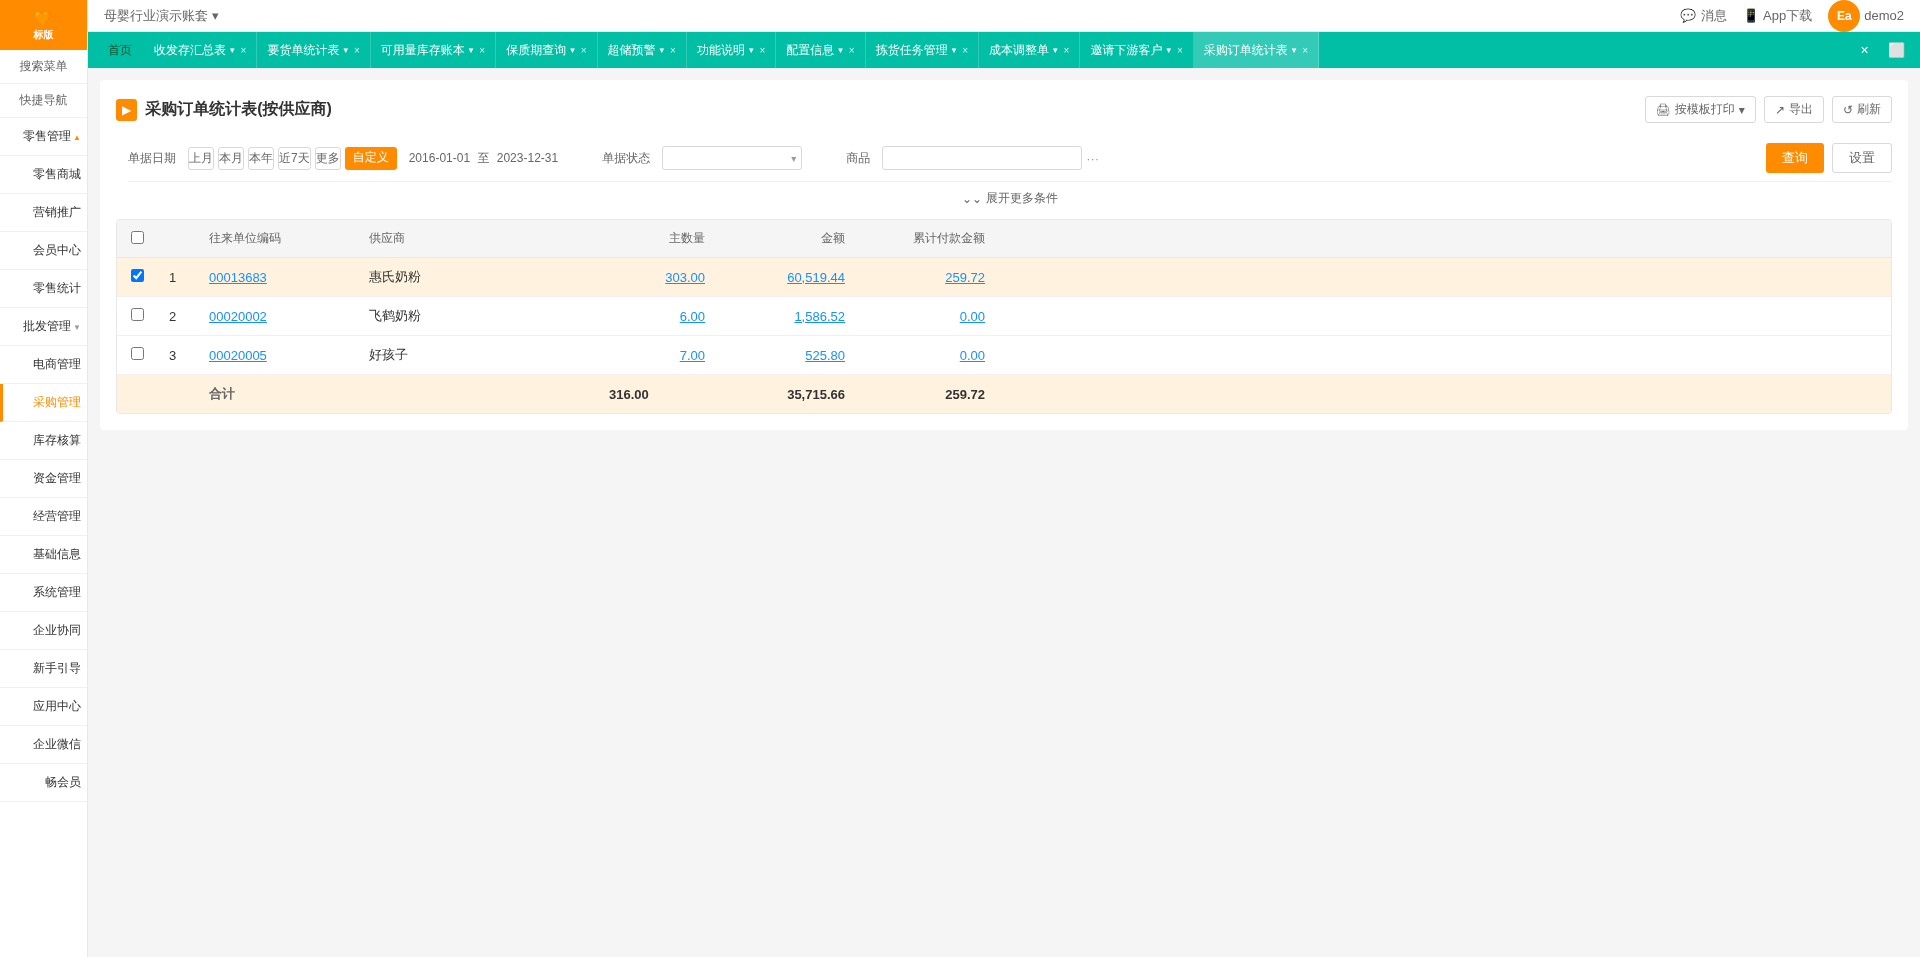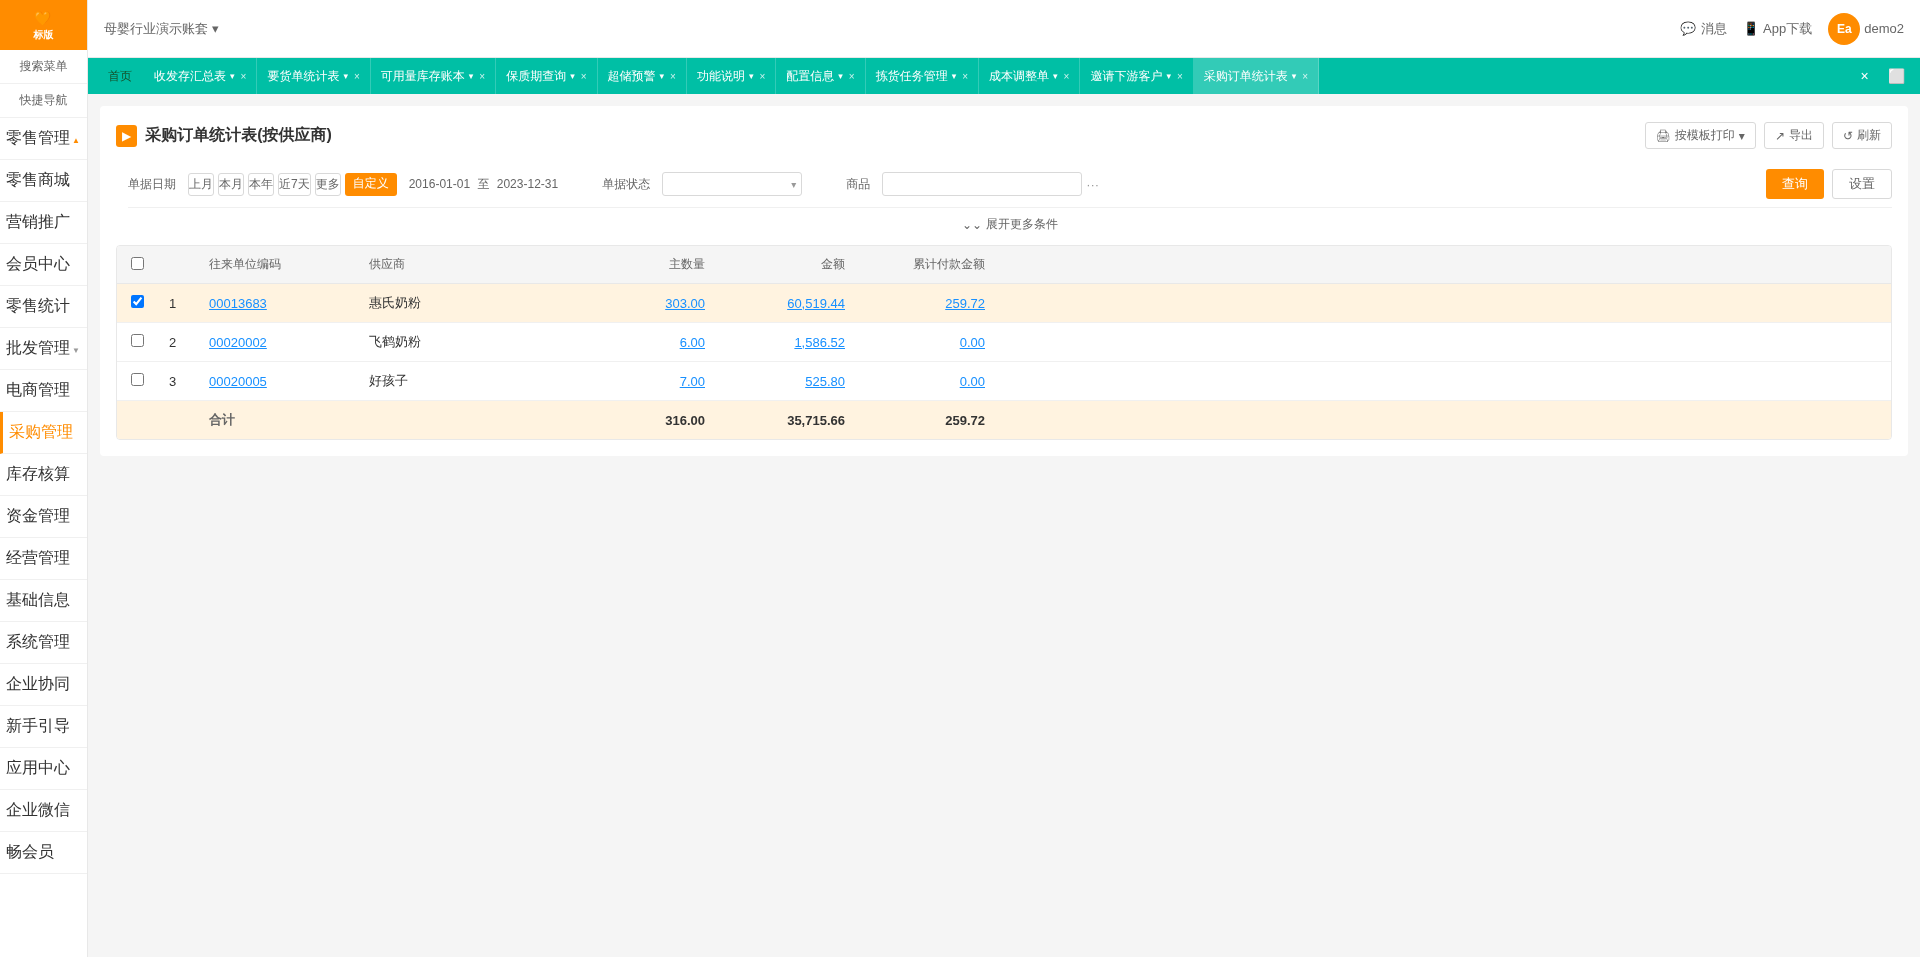--- a/index.html
+++ b/index.html
@@ -4,41 +4,41 @@
   <style>
     * { box-sizing: border-box; margin: 0; padding: 0; }
     body { font-family: 'Microsoft YaHei', Arial, sans-serif; font-size: 13px; background: #f5f5f5; display: flex; height: 957px; overflow: hidden; }
 
     
     .sidebar { width: 88px; background: #fff; display: flex; flex-direction: column; border-right: 1px solid #e8e8e8; flex-shrink: 0; height: 100%; }
     .sidebar-logo { background: #ff8c00; padding: 10px 6px; text-align: center; height: 50px; display: flex; align-items: center; justify-content: center; }
     .sidebar-logo span { color: #fff; font-size: 11px; font-weight: bold; }
     .sidebar-search { padding: 8px 6px; text-align: center; color: #666; font-size: 12px; cursor: pointer; border-bottom: 1px solid #f0f0f0; }
     .sidebar-nav-label { padding: 8px 6px; text-align: center; color: #666; font-size: 12px; cursor: pointer; border-bottom: 1px solid #f0f0f0; }
-    .sidebar-item { padding: 10px 6px; text-align: left; color: #333; font-size: 16px; cursor: pointer; border-bottom: 1px solid #f0f0f0; position: relative; }
+    .sidebar-item { padding: 10px 6px; text-align: right; color: #333; font-size: 12px; cursor: pointer; border-bottom: 1px solid #f0f0f0; position: relative; }
     .sidebar-item.active { color: #ff8c00; background: #fff; border-left: 3px solid #ff8c00; }
     .sidebar-item.has-arrow::after { content: '▲'; font-size: 8px; color: #ff8c00; margin-left: 2px; }
     .sidebar-item.has-arrow-down::after { content: '▼'; font-size: 8px; color: #999; margin-left: 2px; }
 
     
     .main { flex: 1; display: flex; flex-direction: column; overflow: hidden; }
 
     
     .topbar { background: #00bfa5; display: flex; align-items: center; height: 36px; padding: 0 8px; flex-shrink: 0; }
     .topbar-item { color: #fff; font-size: 12px; padding: 0 10px; height: 36px; display: flex; align-items: center; cursor: pointer; white-space: nowrap; border-right: 1px solid rgba(255,255,255,0.2); }
     .topbar-item.active { background: rgba(255,255,255,0.2); }
     .topbar-item .close-x { margin-left: 6px; font-size: 10px; opacity: 0.8; }
     .topbar-item .arrow { margin-left: 4px; font-size: 9px; }
     .topbar-home { color: #14532d; font-size: 12px; padding: 0 12px; height: 36px; display: flex; align-items: center; cursor: pointer; }
     .topbar-right { margin-left: auto; display: flex; align-items: center; gap: 8px; }
     .topbar-close-btn { color: #fff; font-size: 14px; cursor: pointer; padding: 0 6px; }
     .topbar-max-btn { color: #fff; font-size: 14px; cursor: pointer; padding: 0 6px; }
 
     
-    .header-area { background: #fff; display: flex; align-items: center; height: 58px; padding: 0 16px; border-bottom: 1px solid #e8e8e8; flex-shrink: 0; }
+    .header-area { background: #fff; display: flex; align-items: center; height: 32px; padding: 0 16px; border-bottom: 1px solid #e8e8e8; flex-shrink: 0; }
     .header-dropdown { display: flex; align-items: center; gap: 4px; color: #666; font-size: 13px; cursor: pointer; }
     .header-right { margin-left: auto; display: flex; align-items: center; gap: 16px; color: #666; font-size: 13px; }
     .header-right-item { display: flex; align-items: center; gap: 4px; cursor: pointer; }
     .avatar { width: 32px; height: 32px; border-radius: 50%; background: #ff8c00; display: flex; align-items: center; justify-content: center; color: #fff; font-size: 12px; font-weight: bold; }
 
     
     .page-content { flex: 1; background: #f5f5f5; padding: 12px; overflow: auto; }
     .page-card { background: #fff; border-radius: 4px; padding: 16px; }
     .page-title { font-size: 16px; font-weight: bold; color: #333; margin-bottom: 16px; }
 
@@ -69,21 +69,21 @@
     tbody tr.selected { background: #fff3e0; }
     tbody td { padding: 10px 12px; border-bottom: 1px solid #f0f0f0; font-size: 13px; color: #333; }
     tbody td:first-child { text-align: center; color: #999; }
     tbody td.number { color: #1890ff; text-decoration: underline; cursor: pointer; }
     tbody td.supplier { color: #333; }
     tbody td.qty { text-align: right; color: #1890ff; text-decoration: underline; }
     tbody td.amount { text-align: right; color: #1890ff; text-decoration: underline; }
     tbody td.paid { text-align: right; color: #1890ff; text-decoration: underline; }
     tfoot td { background: #fff3e0; padding: 10px 12px; font-size: 13px; font-weight: bold; color: #333; }
     tfoot td.summary-label { color: #666; }
-    tfoot td.summary-qty { text-align: right; }
+    tfoot td.summary-qty { text-align: left; }
     tfoot td.summary-amount { text-align: right; }
     tfoot td.summary-paid { text-align: right; }
 
     .col-checkbox { width: 40px; text-align: center; }
     .col-num { width: 40px; }
     .col-code { width: 160px; }
     .col-supplier { width: 240px; }
     .col-qty { width: 120px; text-align: right; }
     .col-amount { width: 140px; text-align: right; }
     .col-paid { width: 140px; text-align: right; }

